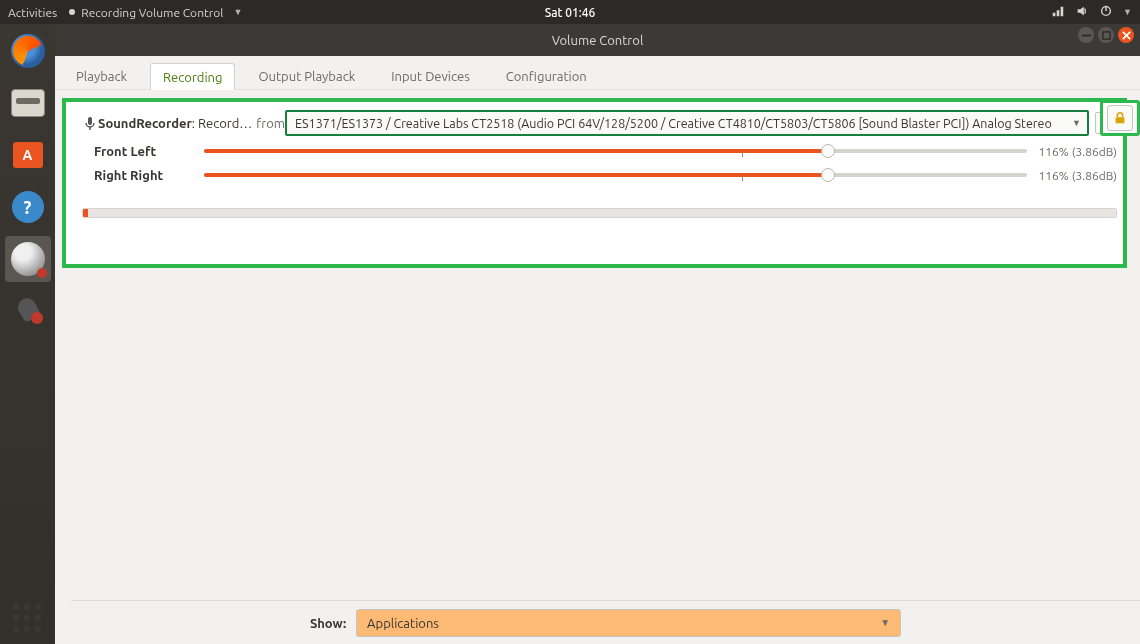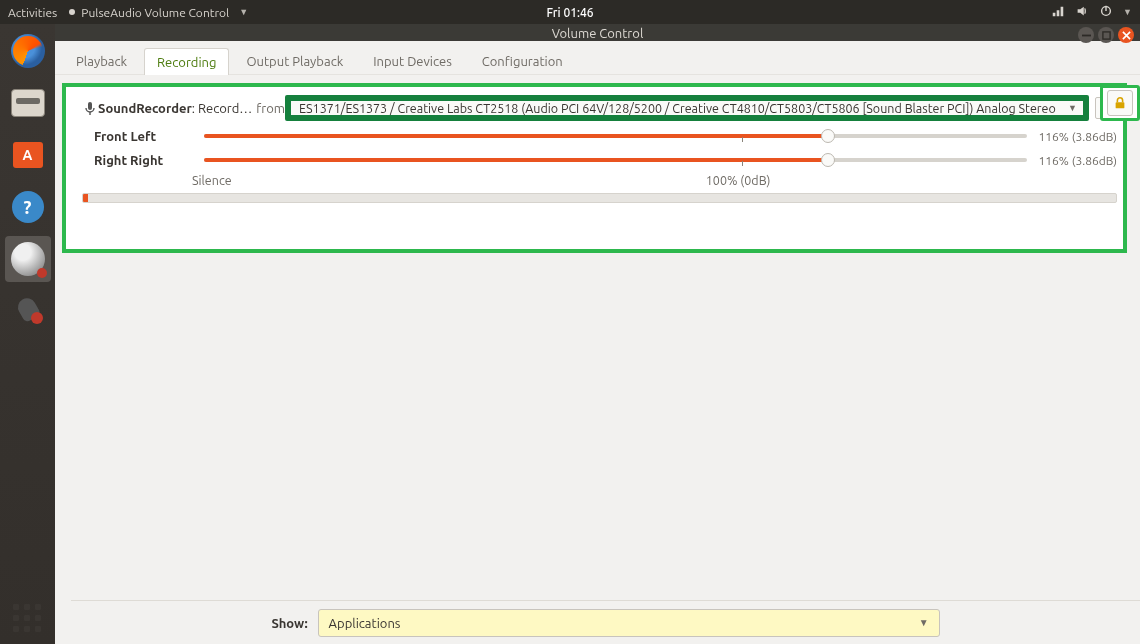--- a/index.html
+++ b/index.html
@@ -42,46 +42,46 @@
   .launcher .mic .dot { position:absolute; right:2px; bottom:4px; width:12px; height:12px; border-radius:50%; background:#c0392b; }
   .launcher .apps-grid { position:absolute; bottom:10px; left:50%; transform:translateX(-50%); width:30px; height:30px; display:grid; grid-template-columns:repeat(3,6px); grid-template-rows:repeat(3,6px); gap:5px; }
   .launcher .apps-grid span { width:6px; height:6px; background:#3a3632; border-radius:1px; }
 
   
   .window {
     position:absolute; top:24px; left:55px; right:0; bottom:0;
     background:#f2f1ef; display:flex; flex-direction:column;
   }
   .titlebar {
-    height:17px; background:#3b3a36; color:#ddd9d3; display:flex; align-items:center; justify-content:center; position:relative; font-size:13px;
+    height:32px; background:#3b3a36; color:#ddd9d3; display:flex; align-items:center; justify-content:center; position:relative; font-size:13px;
   }
   .win-controls { position:absolute; right:6px; top:3px; display:flex; gap:4px; }
   .win-controls .btn { width:16px; height:16px; border-radius:50%; background:#5a5652; display:flex; align-items:center; justify-content:center; }
   .win-controls .btn.close { background:#e95420; }
   .win-controls svg { width:9px; height:9px; fill:#2c2a26; }
   .win-controls .btn.close svg { fill:#fff; }
 
   
-  .tabs { display:flex; align-items:flex-end; padding:6px 8px 0 8px; gap:4px; background:#f2f1ef; border-bottom:1px solid #e5e3df; }
+  .tabs { display:flex; align-items:flex-end; padding:6px 8px 0 8px; gap:10px; background:#f2f1ef; border-bottom:1px solid #e5e3df; }
   .tab { padding:6px 12px; color:#6f6b65; border:1px solid transparent; border-bottom:none; border-radius:3px 3px 0 0; }
   .tab.active { background:#fff; border-color:#d6d3cd; color:#4d7c0f; position:relative; top:1px; }
 
   
   .content { flex:1; position:relative; }
   .highlight-box {
     position:absolute; left:7px; right:13px; top:8px; height:170px;
     border:4px solid #2db84d; background:#fff;
   }
   .stream-row { position:absolute; left:27px; right:23px; top:20px; }
   .stream-header { display:flex; align-items:center; color:#3a3632; }
   .stream-header .mic-icon { width:16px; height:16px; }
   .stream-header .app-name { font-weight:bold; }
   .stream-header .from-label { color:#6f6b65; margin-left:4px; }
   .device-select {
-    flex:1; height:26px; border:6px solid #15803d; border-radius:2px; background:#fafaf8;
+    flex:1; height:26px; border:2px solid #15803d; border-radius:2px; background:#fafaf8;
     display:flex; align-items:center; padding:0 20px 0 8px; font-size:12.5px; color:#3a3632; position:relative;
   }
   .device-select .chev { position:absolute; right:6px; font-size:9px; color:#6f6b65; }
   .mute-btn { width:22px; height:22px; border:1px solid #c8c4bd; border-radius:2px; background:#fafaf8; display:flex; align-items:center; justify-content:center; margin-left:6px; }
 
   .lock-highlight { position:absolute; right:0px; top:10px; width:40px; height:36px; border:3px solid #2db84d; border-radius:3px; display:flex; align-items:center; justify-content:center; background:#fff; }
   .lock-btn { width:26px; height:26px; border:1px solid #c8c4bd; border-radius:3px; background:#fafaf8; display:flex; align-items:center; justify-content:center; }
   .lock-btn svg { width:14px; height:14px; fill:#d9a400; }
 
   .channels { position:absolute; left:27px; right:23px; top:50px; }
@@ -97,34 +97,34 @@
   .scale-labels { display:flex; margin-left:110px; margin-right:90px; position:relative; height:16px; color:#6f6b65; font-size:12.5px; }
   .scale-labels .sil { position:absolute; left:0; }
   .scale-labels .full { position:absolute; left:65.4%; transform:translateX(-50%); }
 
   .vu-meter { position:absolute; left:27px; right:23px; top:118px; height:10px; background:#e7e5e1; border:1px solid #d6d3cd; border-radius:2px; overflow:hidden; }
   .vu-meter .lvl { width:0.5%; height:100%; background:#e95420; }
 
   
   .footer { position:absolute; left:16px; right:0; bottom:0; height:44px; border-top:1px solid #dedbd5; display:flex; align-items:center; justify-content:center; gap:10px; background:#f2f1ef; }
   .footer .lbl { font-weight:bold; color:#3a3632; }
-  .footer .sel { width:622px; height:28px; border:1px solid #c8c4bd; border-radius:3px; background:#fef9c3; display:flex; align-items:center; padding:0 10px; color:#3a3632; position:relative; }
+  .footer .sel { width:545px; height:28px; border:1px solid #c8c4bd; border-radius:3px; background:#fdba74; display:flex; align-items:center; padding:0 10px; color:#3a3632; position:relative; }
   .footer .sel .chev { position:absolute; right:10px; font-size:10px; color:#6f6b65; }
 </style>
 </head>
 <body>
 
 <div class="topbar">
   <div class="activities">Activities</div>
   <div class="app-indicator">
     <span class="dot"></span>
-    <span>PulseAudio Volume Control</span>
+    <span>Recording Volume Control</span>
     <span class="caret">▼</span>
   </div>
-  <div class="clock">Fri 01:46</div>
+  <div class="clock">Sat 01:46</div>
   <div class="tray">
     <span><svg viewBox="0 0 16 16">
           <path d="M2 14h3v-4H2zM6.5 14h3V7h-3zM11 14h3V3h-3z"></path>
         </svg></span>
     <span><svg viewBox="0 0 16 16">
           <path d="M3 6v4h3l4 3V3L6 6z"></path>
           <path d="M11 5c1 1 1 5 0 6" fill="none" stroke="#d8d4ce" stroke-width="1.5"></path>
         </svg></span>
     <span><svg viewBox="0 0 16 16">
           <circle cx="8" cy="8" r="5" fill="none" stroke="#d8d4ce" stroke-width="1.6"></circle>
@@ -249,24 +249,20 @@
       <div class="ch-row">
         <div class="ch-label">Right Right</div>
         <div class="ch-track">
           <div class="rail"></div>
           <div class="fill" style="width:75.8%"></div>
           <div class="tick" style="left:65.4%"></div>
           <div class="thumb" style="left:75.8%"></div>
         </div>
         <div class="ch-val">116% (3.86dB)</div>
       </div>
-      <div class="scale-labels">
-        <span class="sil">Silence</span>
-        <span class="full">100% (0dB)</span>
-      </div>
     </div>
 
     <div class="vu-meter">
       <div class="lvl"></div>
     </div>
 
     <div class="footer">
       <span class="lbl">Show:</span>
       <div class="sel">
         <span>Applications</span>

